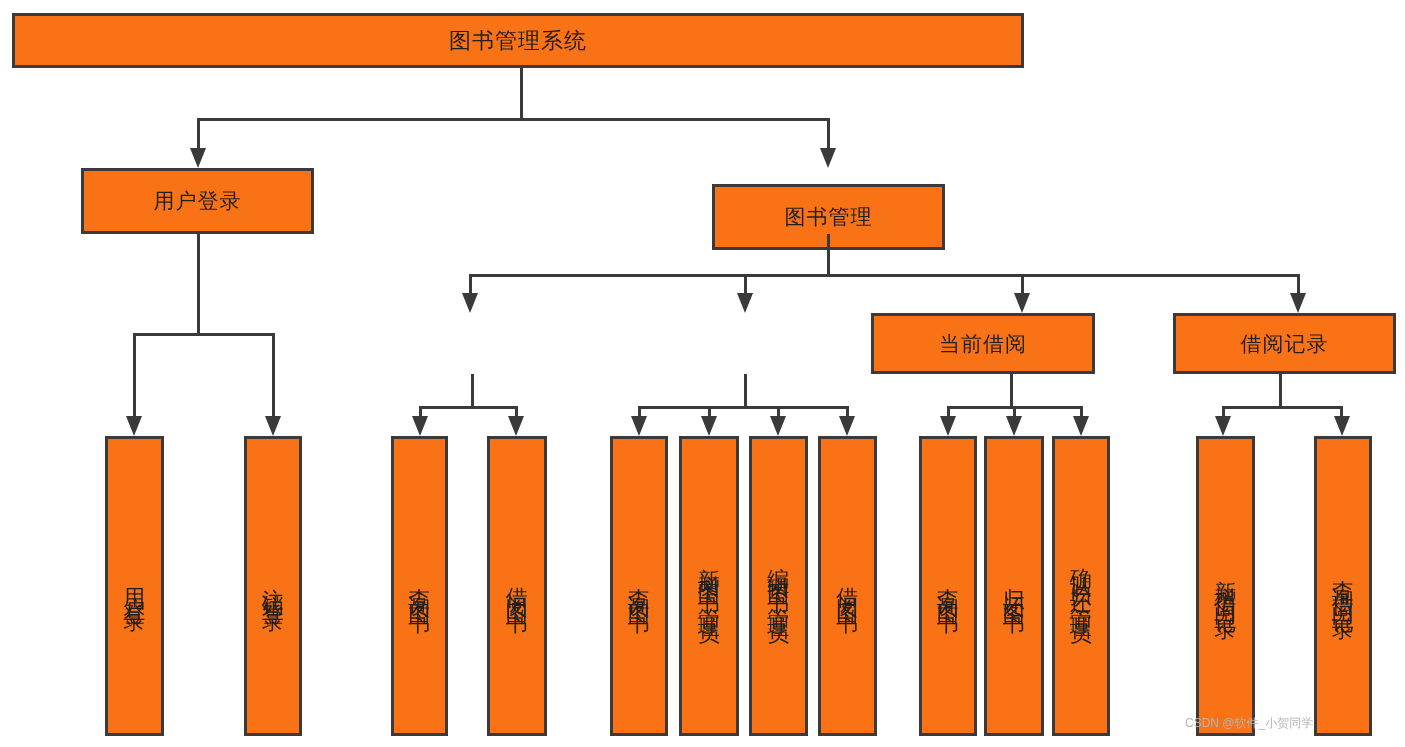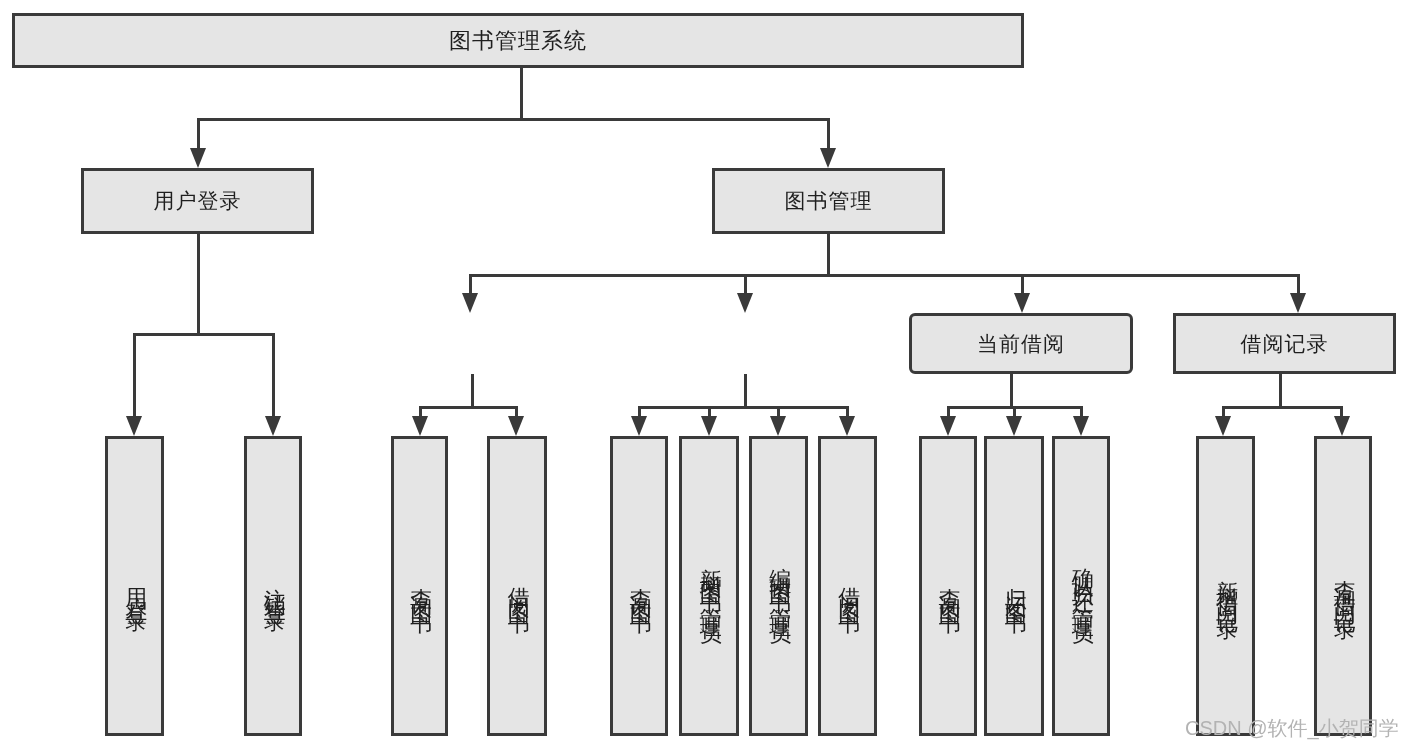--- a/index.html
+++ b/index.html
@@ -7,26 +7,25 @@
     position:relative;
     width:1405px;height:747px;
     background:#ffffff;
     font-family:"Liberation Sans", sans-serif;
     overflow:hidden;
   }
   .box{
     position:absolute;
     box-sizing:border-box;
     border:3px solid #3a3a3a;
-    background:#e5e5e5;
+    background:#f97316;
     display:flex;
     align-items:center;
     justify-content:center;
     color:#1f1f1f;
-    font-family:Liberation Mono, monospace;
   }
   .hlabel{
     font-size:21px;
     letter-spacing:1px;
     white-space:nowrap;
   }
   .root .hlabel{font-size:22px;}
   .vtext{
     writing-mode:vertical-rl;
     text-orientation:mixed;
@@ -39,21 +38,21 @@
   .h{position:absolute;height:3px;background:#3a3a3a;}
   .arr{
     position:absolute;width:0;height:0;
     border-left:8px solid transparent;
     border-right:8px solid transparent;
     border-top:20px solid #3a3a3a;
   }
   .watermark{
     position:absolute;
     left:1185px;top:715px;
-    font-size:20px;
+    font-size:12px;
     color:#b3b3b3;
     white-space:nowrap;
     z-index:5;
   }
 </style>
 </head>
 <body>
 
 <div id="canvas">
 
@@ -64,21 +63,21 @@
   <div class="v" style="left:520px;top:68px;height:50px;"></div>
   <div class="h" style="left:197px;top:118px;width:633px;"></div>
   <div class="v" style="left:197px;top:118px;height:33px;"></div>
   <div class="v" style="left:827px;top:118px;height:33px;"></div>
   <div class="arr" style="left:190px;top:148px;"></div>
   <div class="arr" style="left:820px;top:148px;"></div>
 
   <div class="box" style="left:81px;top:168px;width:233px;height:66px;">
     <span class="hlabel">用户登录</span>
   </div>
-  <div class="box" style="left:712px;top:168px;width:233px;height:66px;">
+  <div class="box" style="left:712px;top:184px;width:233px;height:66px;">
     <span class="hlabel">图书管理</span>
   </div>
 
   <div class="v" style="left:197px;top:234px;height:100px;"></div>
   <div class="h" style="left:133px;top:333px;width:142px;"></div>
   <div class="v" style="left:133px;top:333px;height:86px;"></div>
   <div class="v" style="left:272px;top:333px;height:86px;"></div>
   <div class="arr" style="left:126px;top:416px;"></div>
   <div class="arr" style="left:265px;top:416px;"></div>
 
@@ -86,21 +85,21 @@
   <div class="h" style="left:469px;top:274px;width:831px;"></div>
   <div class="v" style="left:469px;top:274px;height:23px;"></div>
   <div class="v" style="left:744px;top:274px;height:23px;"></div>
   <div class="v" style="left:1021px;top:274px;height:23px;"></div>
   <div class="v" style="left:1297px;top:274px;height:23px;"></div>
   <div class="arr" style="left:462px;top:293px;"></div>
   <div class="arr" style="left:737px;top:293px;"></div>
   <div class="arr" style="left:1014px;top:293px;"></div>
   <div class="arr" style="left:1290px;top:293px;"></div>
 
-  <div class="box" style="left:909px;top:313px;width:224px;height:61px;border-radius:6px;">
+  <div class="box" style="left:871px;top:313px;width:224px;height:61px;">
     <span class="hlabel">当前借阅</span>
   </div>
   <div class="box" style="left:1173px;top:313px;width:223px;height:61px;">
     <span class="hlabel">借阅记录</span>
   </div>
 
   <div class="v" style="left:471px;top:374px;height:35px;"></div>
   <div class="h" style="left:419px;top:406px;width:99px;"></div>
   <div class="v" style="left:419px;top:406px;height:12px;"></div>
   <div class="v" style="left:515px;top:406px;height:12px;"></div>

